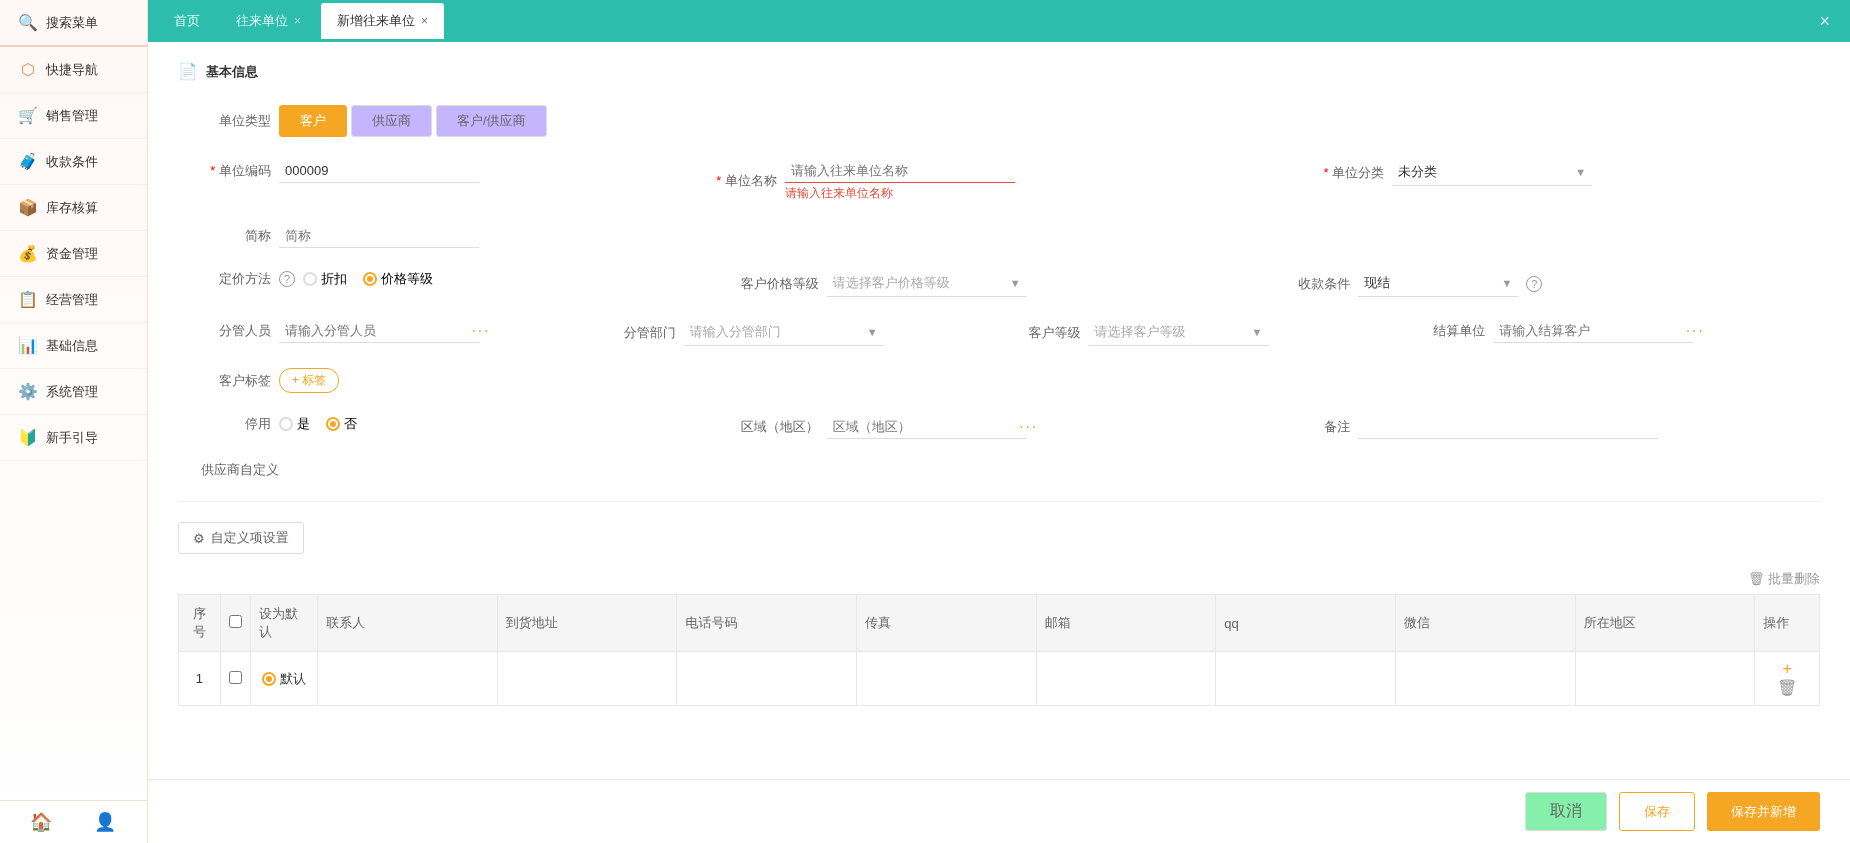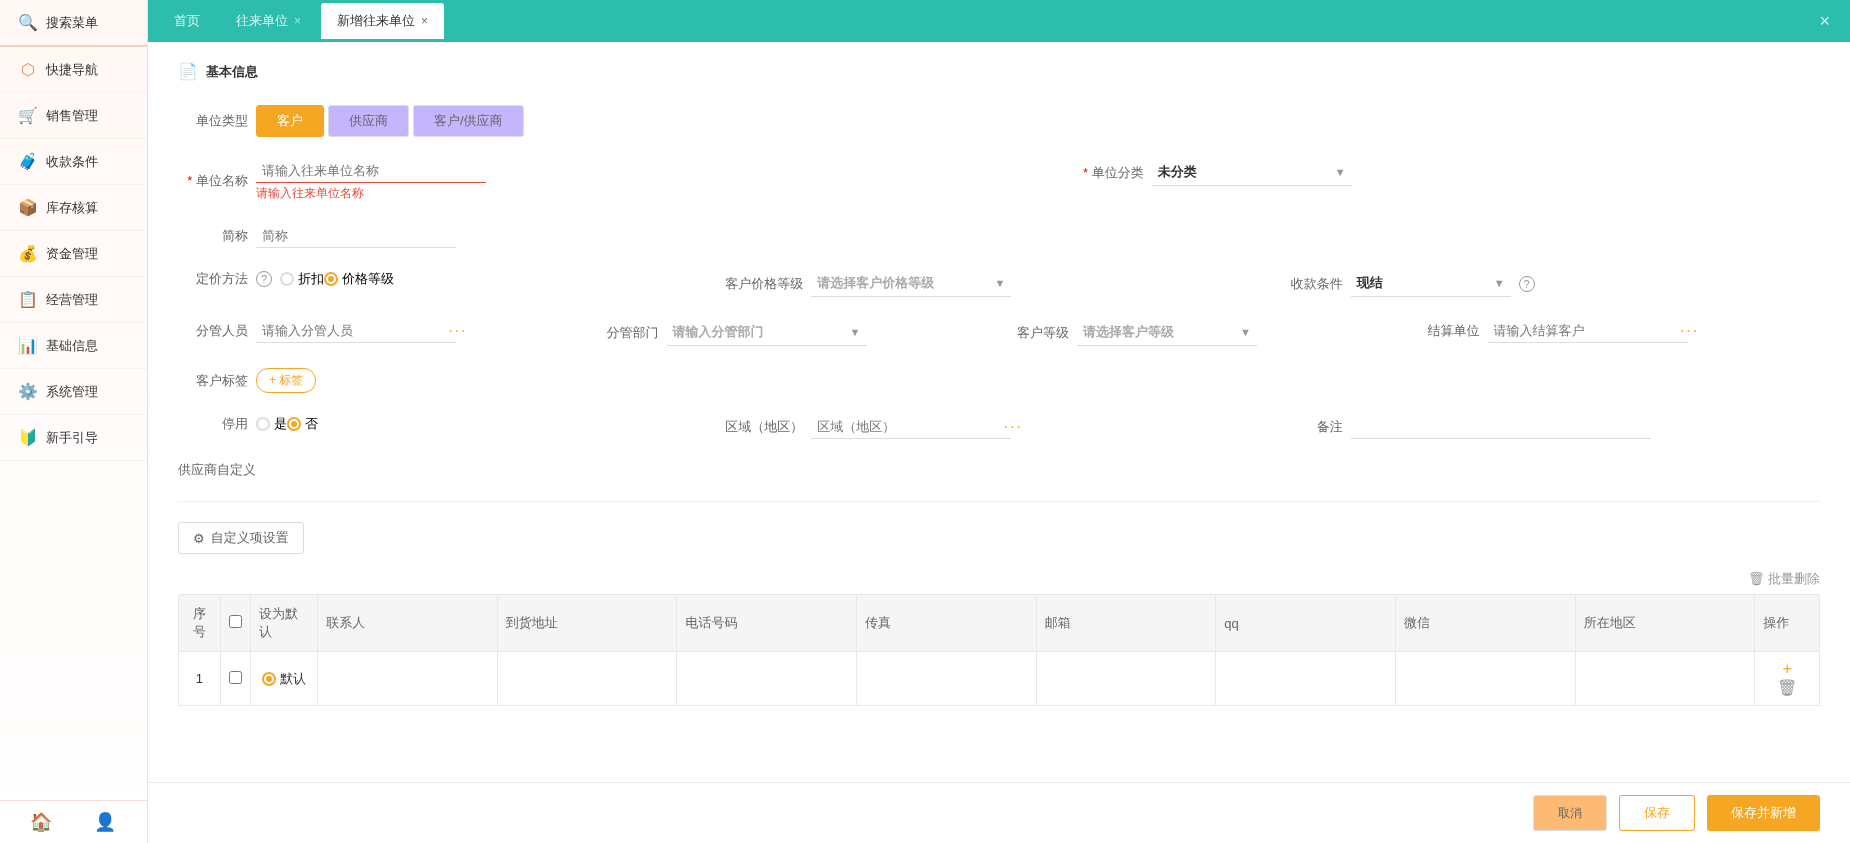--- a/index.html
+++ b/index.html
@@ -102,20 +102,21 @@
       color: #f5a623;
       font-size: 16px;
     }
 
     
     .form-row {
       display: flex;
       align-items: flex-start;
       margin-bottom: 22px;
       gap: 0;
+      margin-left: 23px;
     }
     .form-group {
       display: flex;
       align-items: center;
       gap: 8px;
       flex: 1;
     }
     .form-label {
       color: #666;
       white-space: nowrap;
@@ -152,21 +153,20 @@
       align-items: center;
       border: none;
       border-bottom: 1px solid #ddd;
       padding: 4px 6px;
       width: 180px;
       cursor: pointer;
       color: #666;
       background: transparent;
       gap: 4px;
       font-size: 13px;
-      font-weight: bold;
     }
     .form-select .select-value { flex: 1; color: #333; }
     .form-select .chevron { color: #999; font-size: 11px; }
     .form-select-with-value {
       color: #333;
     }
 
     
     .type-buttons {
       display: flex;
@@ -184,20 +184,21 @@
     .type-btn.active {
       background: #f5a623;
       border-color: #f5a623;
       color: #fff;
     }
 
     
     .radio-group {
       display: flex;
       align-items: center;
+      gap: 16px;
     }
     .radio-item {
       display: flex;
       align-items: center;
       gap: 4px;
       cursor: pointer;
     }
     .radio-circle {
       width: 14px;
       height: 14px;
@@ -328,23 +329,23 @@
       padding: 12px 30px;
       display: flex;
       justify-content: flex-end;
       gap: 12px;
     }
     .btn-cancel {
       padding: 8px 24px;
       border: 1px solid #ddd;
       border-radius: 3px;
       cursor: pointer;
-      background: #fdba74;
+      background: #86efac;
       color: #666;
-      font-size: 12px;
+      font-size: 16px;
     }
     .btn-save {
       padding: 8px 24px;
       border: none;
       border-radius: 3px;
       cursor: pointer;
       background: #fff;
       color: #f5a623;
       border: 1px solid #f5a623;
       font-size: 13px;
@@ -443,20 +444,24 @@
         <span class="form-label">单位类型</span>
         <div class="type-buttons">
           <button class="type-btn active">客户</button>
           <button class="type-btn">供应商</button>
           <button class="type-btn">客户/供应商</button>
         </div>
       </div>
     </div>
 
     <div class="form-row">
+      <div class="form-group" style="flex:1">
+        <span class="form-label required">单位编码</span>
+        <input class="form-input" type="text" value="000009" style="width: 200px;">
+      </div>
       <div class="form-group" style="flex:1.2">
         <span class="form-label required">单位名称</span>
         <div class="form-input-wrapper">
           <input class="form-input error" type="text" style="width: 230px; border-bottom-color: rgb(231, 76, 60);" placeholder="请输入往来单位名称">
           <span class="error-msg">请输入往来单位名称</span>
         </div>
       </div>
       <div class="form-group" style="flex:1">
         <span class="form-label required">单位分类</span>
         <div class="form-select form-select-with-value" style="width:200px">

